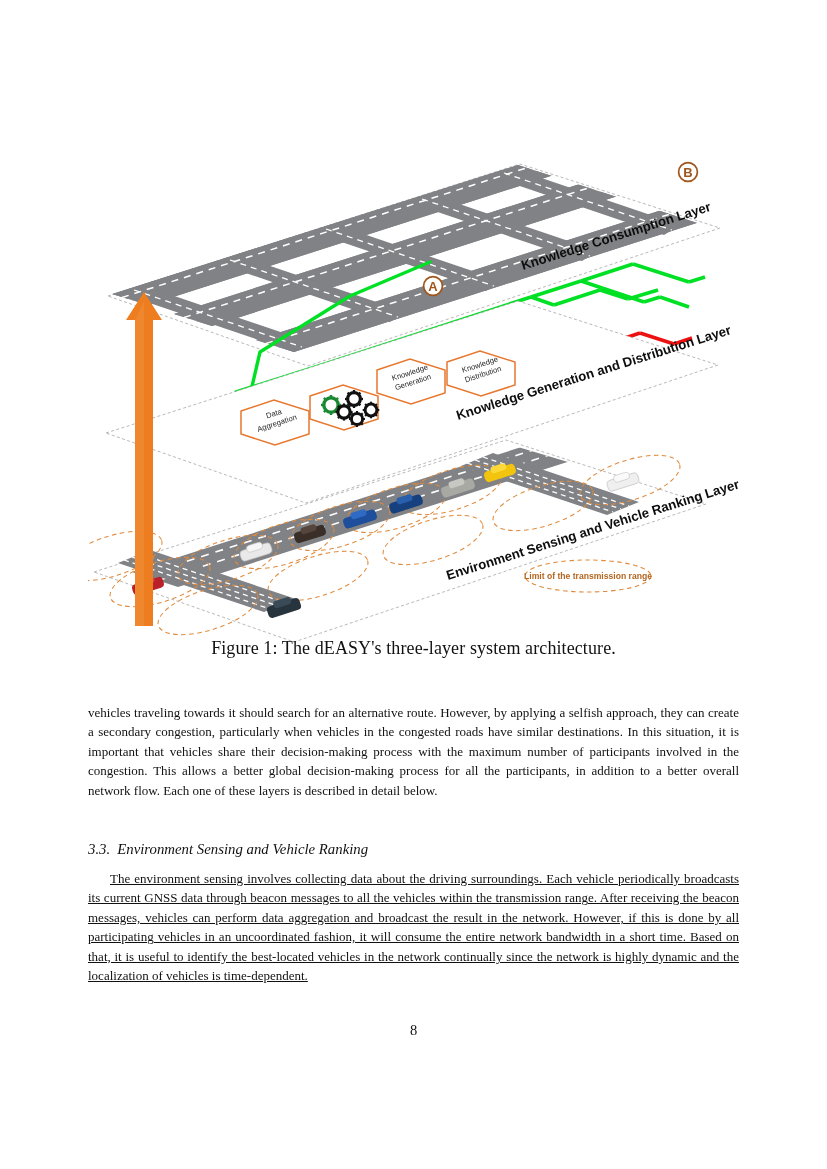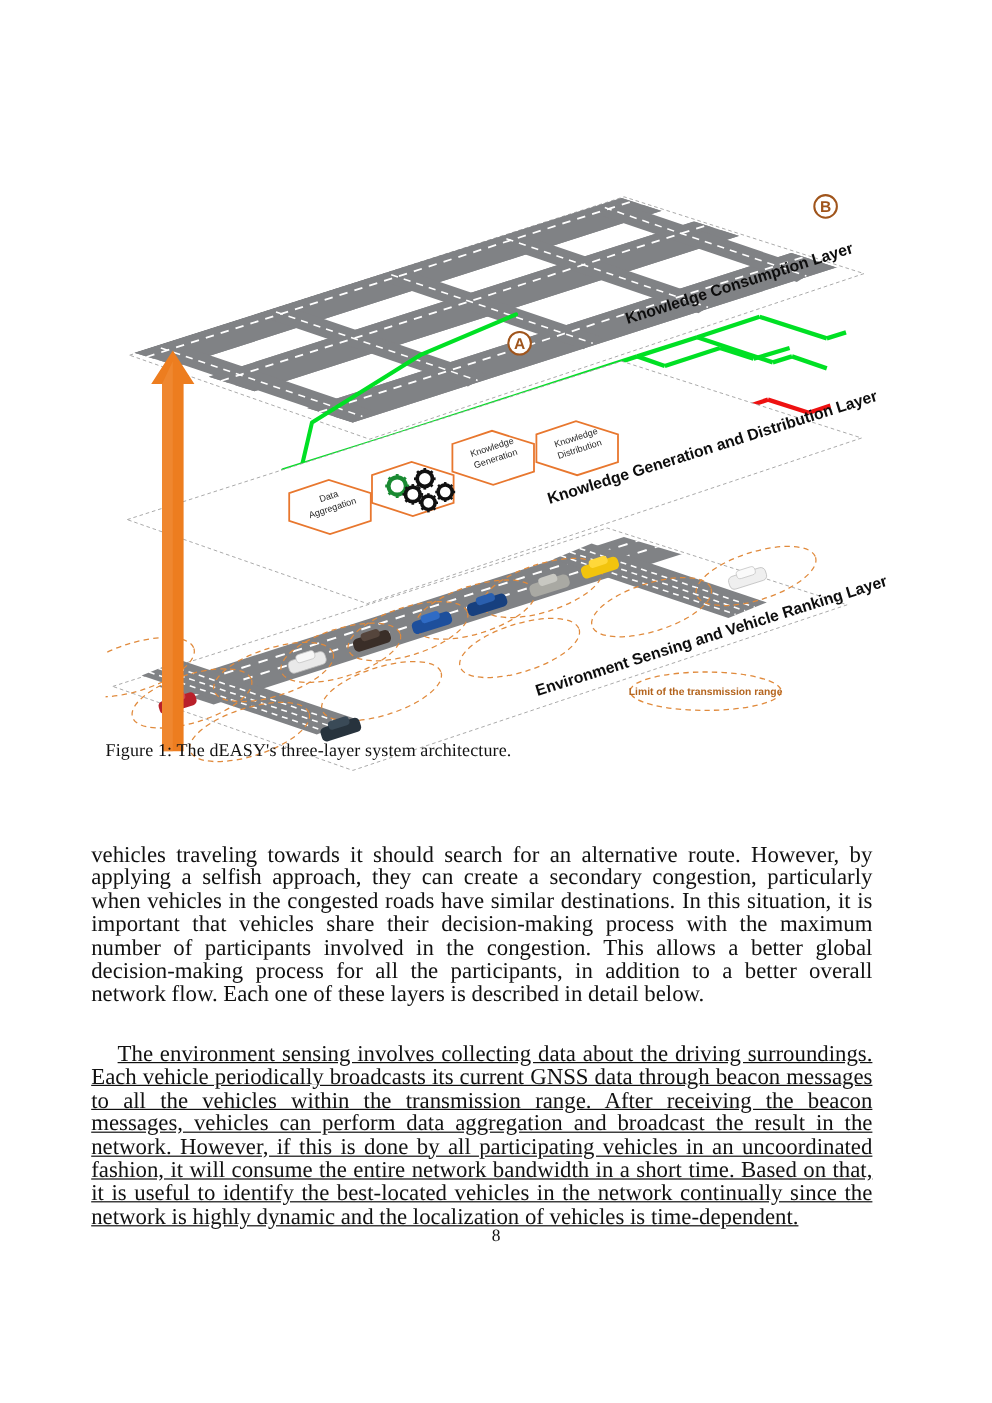--- a/index.html
+++ b/index.html
@@ -37,35 +37,36 @@
     position: absolute;
     left: 0; top: 0;
     width: 651px;
     height: 525px;
   }
   .figure-canvas svg { display: block; }
 
   .figure-caption {
     position: absolute;
     left: 0;
-    top: 498px;
+    top: 518px;
+    width: 651px;
+    text-align: center;
+    font-family: "Liberation Serif", serif;
+    font-size: 18px;
+    color: #111;
+    letter-spacing: 0.1px;
+  }
+
+  
+  .body-text {
+    position: absolute;
+    left: 88px;
     width: 651px;
     font-family: "Liberation Serif", serif;
-    font-size: 15px;
-    color: #111;
-    letter-spacing: 0.1px;
-  }
-
-  
-  .body-text {
-    position: absolute;
-    left: 76px;
-    width: 651px;
-    font-family: "Liberation Serif", serif;
-    font-size: 19px;
+    font-size: 13px;
     line-height: 19.4px;
     text-align: justify;
     color: #111;
     -webkit-hyphens: none;
     hyphens: none;
   }
   .para-1 { top: 703px; }
 
   .section-head {
     position: absolute;
@@ -421,18 +422,21 @@
       </g>
 
     </svg>
     </div>
 
     <div class="figure-caption">Figure 1: The dEASY's three-layer system architecture.</div>
   </div>
 
   <div class="body-text para-1">vehicles traveling towards it should search for an alternative route. However, by applying a selfish approach, they can create a secondary congestion, particularly when vehicles in the congested roads have similar destinations. In this situation, it is important that vehicles share their decision-making process with the maximum number of participants involved in the congestion. This allows a better global decision-making process for all the participants, in addition to a better overall network flow. Each one of these layers is described in detail below.</div>
 
+  <div class="section-head">
+    <span class="num">3.3.</span><span>Environment Sensing and Vehicle Ranking</span>
+  </div>
 
   <div class="body-text para-2"><span class="indent"></span><span>The environment sensing involves collecting data about the driving surroundings. Each vehicle periodically broadcasts its current GNSS data through beacon messages to all the vehicles within the transmission range. After receiving the beacon messages, vehicles can perform data aggregation and broadcast the result in the network. However, if this is done by all participating vehicles in an uncoordinated fashion, it will consume the entire network bandwidth in a short time. Based on that, it is useful to identify the best-located vehicles in the network continually since the network is highly dynamic and the localization of vehicles is time-dependent.</span></div>
 
   <div class="page-number">8</div>
 
 </div>
 
 </body></html>

